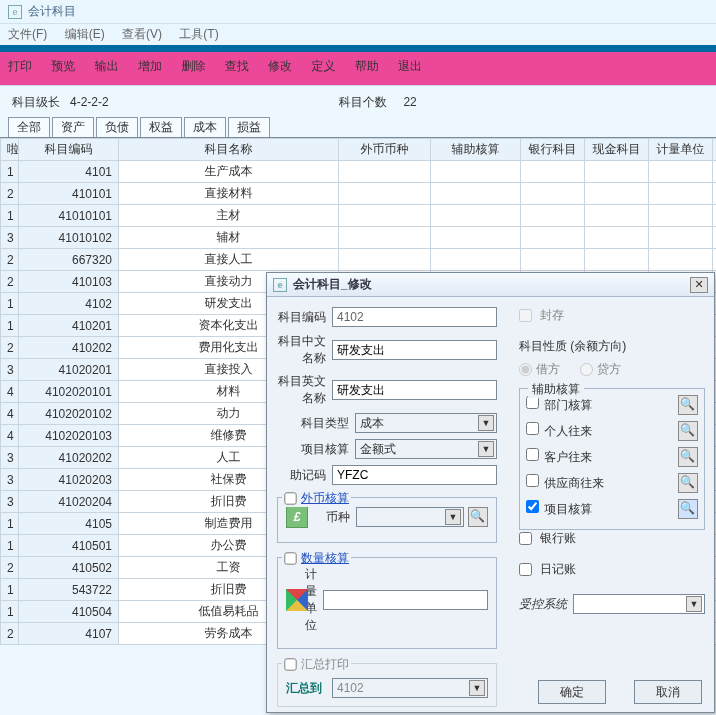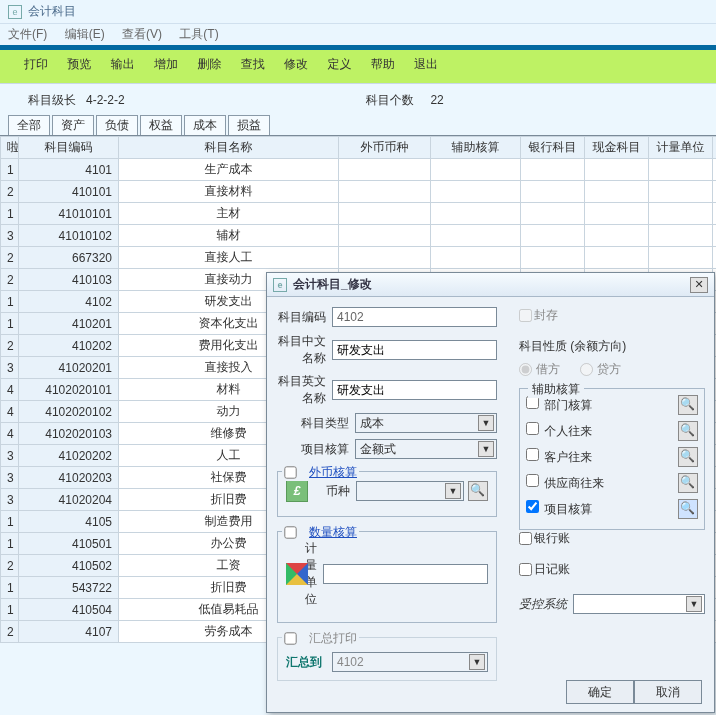--- a/index.html
+++ b/index.html
@@ -28,35 +28,34 @@
   display: inline-block;
   font-size: 9px;
   text-align: center;
   line-height: 12px;
   color: #7aa;
 }
 .menu {
   background: #eaf6fe;
   padding: 2px 8px;
   color: #666;
-  border-bottom: 5px solid #0369a1;
+  border-bottom: 7px solid #0369a1;
 }
 .menu span { margin-right: 14px; cursor: default; }
 .toolbar {
-  background: #bef264;
-  padding: 6px 24px 10px;
+  background: #ec4899;
+  padding: 6px 8px 10px;
   color: #333;
   border-bottom: 1px solid #cad9e6;
 }
 .toolbar span { margin-right: 16px; cursor: default; }
 .info-row {
-  padding: 8px 12px 6px 28px;
+  padding: 8px 12px 6px 12px;
   color: #333;
   display: flex;
-  gap: 11px;
 }
 .info-row .lvl { margin-right: 24px; }
 .info-row .cnt-e { margin-left: 206px; }
 .tabs-row {
   padding: 0 8px;
   display: flex;
   gap: 0;
 }
 .tab {
   border: 1px solid #8a9aa8;
@@ -153,21 +152,21 @@
 .groupbox {
   border: 1px solid #a8b8c8;
   padding: 8px 8px 8px 8px;
   margin-top: 6px;
   position: relative;
 }
 .chk-legend {
   position: absolute; top: -8px; left: 4px;
   background: #ecf2f8;
   padding: 0 2px;
-  display: flex; align-items: center; gap: 12px;
+  display: flex; align-items: center; gap: 4px;
 }
 .icon-cur {
   width: 22px; height: 22px;
   background: #7abf7a;
   border: 1px solid #5a9a5a;
   display: inline-flex; align-items: center; justify-content: center;
   color: #fff; font-style: italic; font-weight: bold;
 }
 .icon-qty {
   width: 22px; height: 22px;
@@ -180,27 +179,27 @@
   border-bottom-color:#e8c040; border-right-color:#36c;
 }
 .sq-btn {
   width: 20px; height: 20px;
   border: 1px solid #888;
   background: #e4e4e4;
   margin-left: 4px;
   text-align: center; line-height: 17px;
   cursor: default;
 }
-.chk-row { display: flex; align-items: center; margin-bottom: 6px; }
+.chk-row { display: flex; align-items: center; margin-bottom: 6px; gap: 6px;}
 .chk-row input { margin-right: 2px; }
 .radio-row { display: flex; gap: 20px; margin: 6px 0 4px; color: #888;}
 .radio-row label { display: flex; align-items: center; gap: 4px;}
 .dlg-buttons {
   position: absolute; right: 12px; bottom: 10px;
-  display: flex; 
+  display: flex; gap: 28px;
 }
 .btn {
   width: 68px; height: 24px;
   border: 1px solid #7a8a98;
   background: #e9eef4;
   text-align: center; line-height: 22px;
   cursor: default;
 }
 .hz-row { display:flex; align-items:center; gap:10px; margin-top: 6px;}
 .hz-row label { text-align:left; }
@@ -557,20 +556,24 @@
             <span class="arrow">▼</span>
           </div>
         </div>
       <div class="row">
           <label>项目核算</label>
         <div class="combo">
             <span>金额式</span>
             <span class="arrow">▼</span>
           </div>
         </div>
+      <div class="row">
+          <label>助记码</label>
+        <input type="text" value="YFZC" style="">
+        </div>
 
       <div class="groupbox" style="margin-top:12px;">
         <div class="chk-legend">
             <input type="checkbox" class="small-chk" style="">
             <a class="blue">外币核算</a>
           </div>
         <div class="row">
           <span class="icon-cur">£</span>
           <label style="width:42px;">币种</label>
           <div class="combo" style="background:#ecf2f8;">

